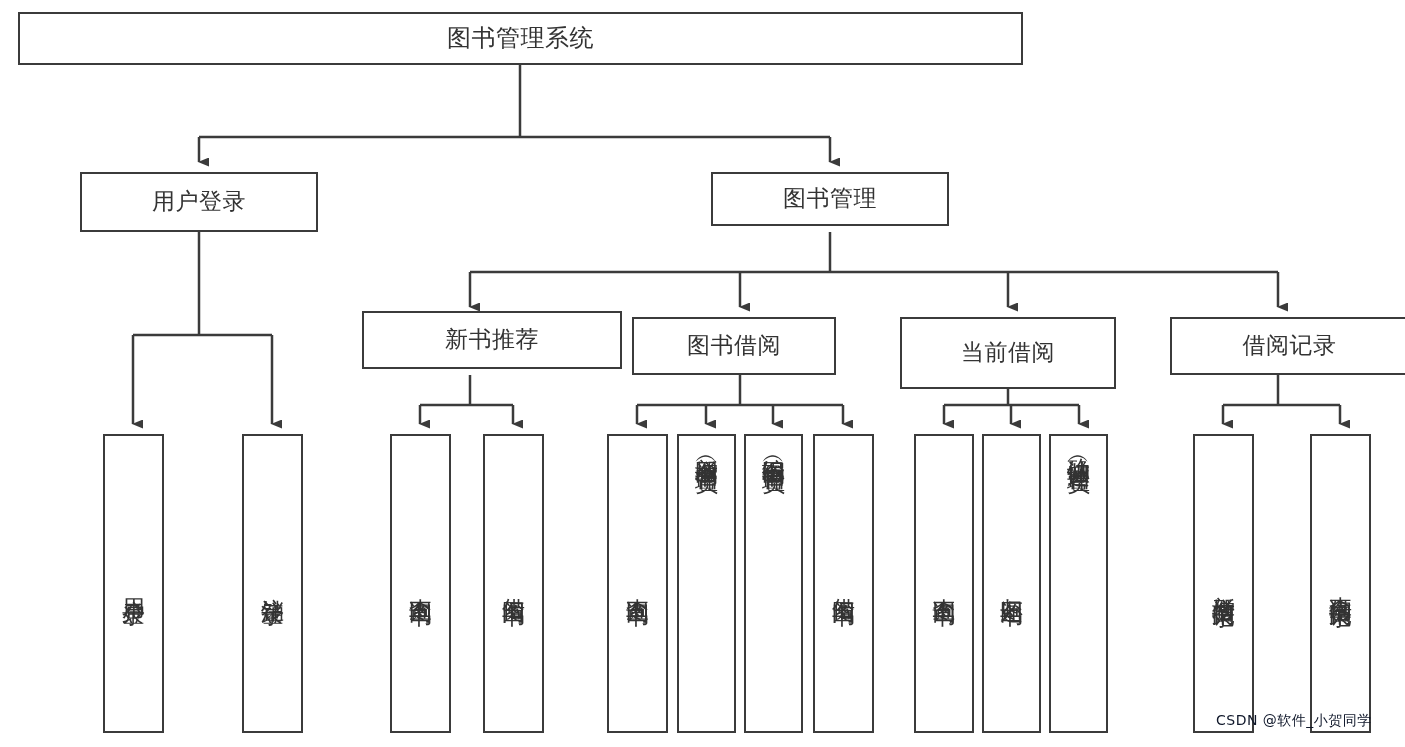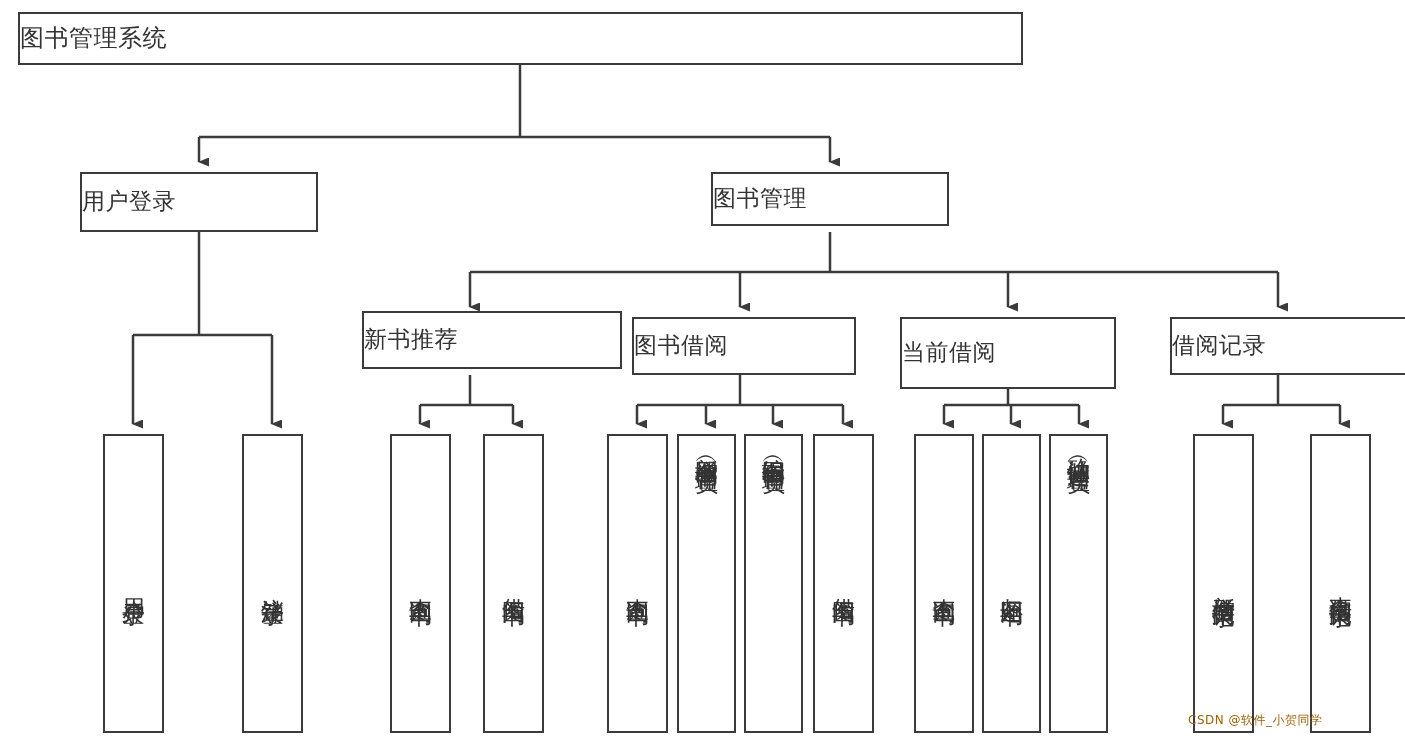--- a/index.html
+++ b/index.html
@@ -25,21 +25,21 @@
     height: 747px;
     pointer-events: none;
   }
   .node {
     position: absolute;
     box-sizing: border-box;
     border: 2px solid #3b3b3b;
     background: #ffffff;
     display: flex;
     align-items: center;
-    justify-content: flex-start;
+    justify-content: center;
     color: #333333;
   }
   .node.horiz {
     font-size: 23px;
     letter-spacing: 0.5px;
     line-height: 1.2;
   }
   .node.root {
     font-size: 24px;
   }
@@ -63,24 +63,24 @@
     display: flex;
     align-items: center;
     justify-content: center;
   }
   .leaf-inner.top {
     align-items: flex-start;
     padding-top: 4px;
   }
   .watermark {
     position: absolute;
-    left: 1188px;
+    left: 1216px;
     top: 712px;
-    font-size: 12px;
-    color: #a16207;
+    font-size: 14px;
+    color: #0f172a;
     white-space: nowrap;
     letter-spacing: 0.5px;
   }
 </style>
 </head>
 <body>
 
 <div id="canvas">
 
   <svg class="wires" viewBox="0 0 1405 747">
@@ -140,21 +140,21 @@
   <div class="node horiz" style="left:80px; top:172px; width:238px; height:60px;">
     <span>用户登录</span>
   </div>
   <div class="node horiz" style="left:711px; top:172px; width:238px; height:54px;">
     <span>图书管理</span>
   </div>
 
   <div class="node horiz" style="left:362px; top:311px; width:260px; height:58px;">
     <span>新书推荐</span>
   </div>
-  <div class="node horiz" style="left:632px; top:317px; width:224px; height:58px;">
+  <div class="node horiz" style="left:632px; top:317px; width:204px; height:58px;">
     <span>图书借阅</span>
   </div>
   <div class="node horiz" style="left:900px; top:317px; width:216px; height:72px;">
     <span>当前借阅</span>
   </div>
   <div class="node horiz" style="left:1170px; top:317px; width:239px; height:58px;">
     <span>借阅记录</span>
   </div>
 
   <div class="node vert" style="left:103px; top:434px; width:61px; height:299px;">

